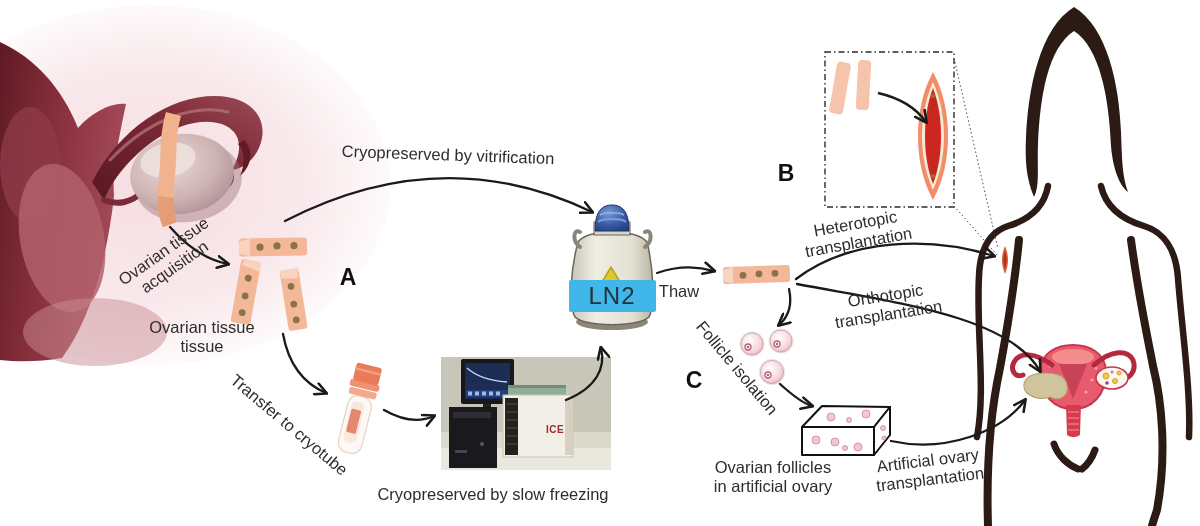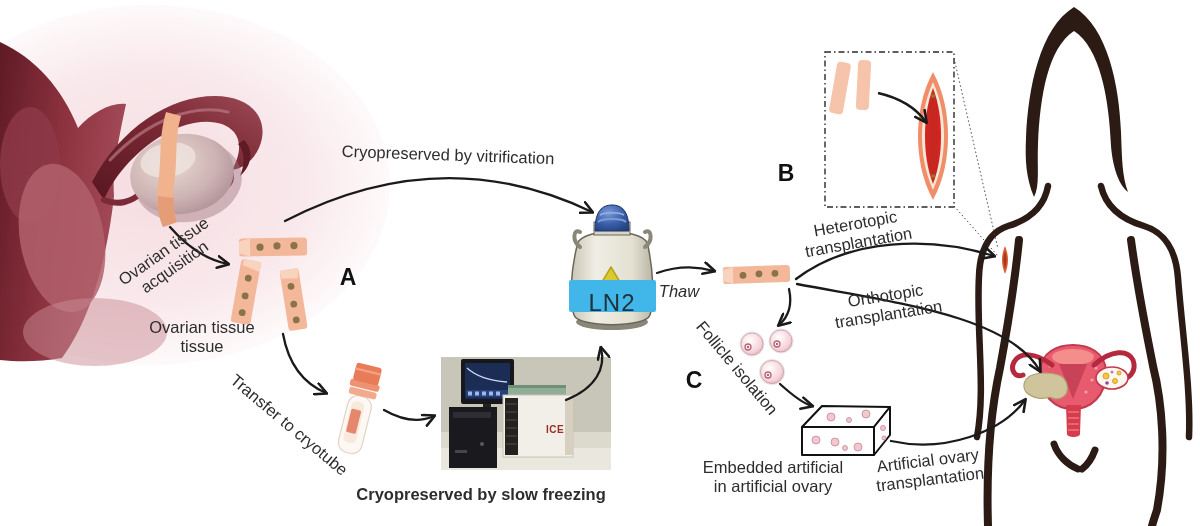--- a/index.html
+++ b/index.html
@@ -3,21 +3,21 @@
 <meta charset="utf-8">
 <style>
   html,body{margin:0;padding:0;background:#ffffff;}
   #app{position:relative;width:1200px;height:526px;background:#ffffff;overflow:hidden;
        font-family:"Liberation Sans",sans-serif;}
   #artwork{position:absolute;left:0;top:0;}
   .lbl{position:absolute;font-family:"Liberation Sans",sans-serif;font-size:16.5px;
        line-height:1.15;color:#2d2d2d;text-align:center;white-space:nowrap;
        transform-origin:center;}
   .panel{font-weight:bold;font-size:23px;color:#111;}
-  .ln2{font-size:24px;color:#21323b;letter-spacing:1px;margin-top:7px;}
+  .ln2{font-size:24px;color:#21323b;letter-spacing:1px;}
   .ice{font-size:10px;font-weight:bold;color:#9c2f23;letter-spacing:.5px;}
 </style>
 </head>
 <body>
 
 <div id="app">
 
 <svg id="artwork" width="1200" height="526" viewBox="0 0 1200 526">
   <defs>
     <marker id="ah" viewBox="0 0 12 12" markerWidth="14" markerHeight="14" refX="10" refY="6" orient="auto" markerUnits="userSpaceOnUse">
@@ -310,44 +310,44 @@
 <div class="lbl" style="left:202px;top:337px;transform:translate(-50%,-50%);">
   <div>Ovarian tissue</div>
   <div>tissue</div>
 </div>
 
 <div class="lbl panel" style="left:348px;top:277px;transform:translate(-50%,-50%);">A</div>
 
 <div class="lbl" style="left:289px;top:425px;transform:translate(-50%,-50%) rotate(40deg);">Transfer to cryotube</div>
 
 
-<div class="lbl" style="left:481px;top:494px;transform:translate(-50%,-50%);font-weight:bold;">Cryopreserved by slow freezing</div>
+<div class="lbl" style="left:493px;top:494px;transform:translate(-50%,-50%);">Cryopreserved by slow freezing</div>
 
 <div class="lbl" style="left:448px;top:155px;transform:translate(-50%,-50%) rotate(2deg);">Cryopreserved by vitrification</div>
 
-<div class="lbl" style="left:679px;top:291px;transform:translate(-50%,-50%);font-style:italic;">Thaw</div>
+<div class="lbl" style="left:679px;top:291px;transform:translate(-50%,-50%);">Thaw</div>
 
 <div class="lbl panel" style="left:786px;top:173px;transform:translate(-50%,-50%);">B</div>
 
 <div class="lbl" style="left:857px;top:233px;transform:translate(-50%,-50%) rotate(-10deg);">
   <div>Heterotopic</div>
   <div>transplantation</div>
 </div>
 
 <div class="lbl" style="left:887px;top:305px;transform:translate(-50%,-50%) rotate(-9deg);">
   <div>Orthotopic</div>
   <div>transplantation</div>
 </div>
 
 <div class="lbl panel" style="left:694px;top:380px;transform:translate(-50%,-50%);">C</div>
 
 <div class="lbl" style="left:737px;top:368px;transform:translate(-50%,-50%) rotate(50deg);">Follicle isolation</div>
 
 <div class="lbl" style="left:773px;top:477px;transform:translate(-50%,-50%);">
-  <div>Embedded artificial</div>
+  <div>Ovarian follicles</div>
   <div>in artificial ovary</div>
 </div>
 
 <div class="lbl" style="left:929px;top:470px;transform:translate(-50%,-50%) rotate(-7deg);">
   <div>Artificial ovary</div>
   <div>transplantation</div>
 </div>
 
 <div class="lbl ln2" style="left:612px;top:296px;transform:translate(-50%,-50%);">LN2</div>
 

